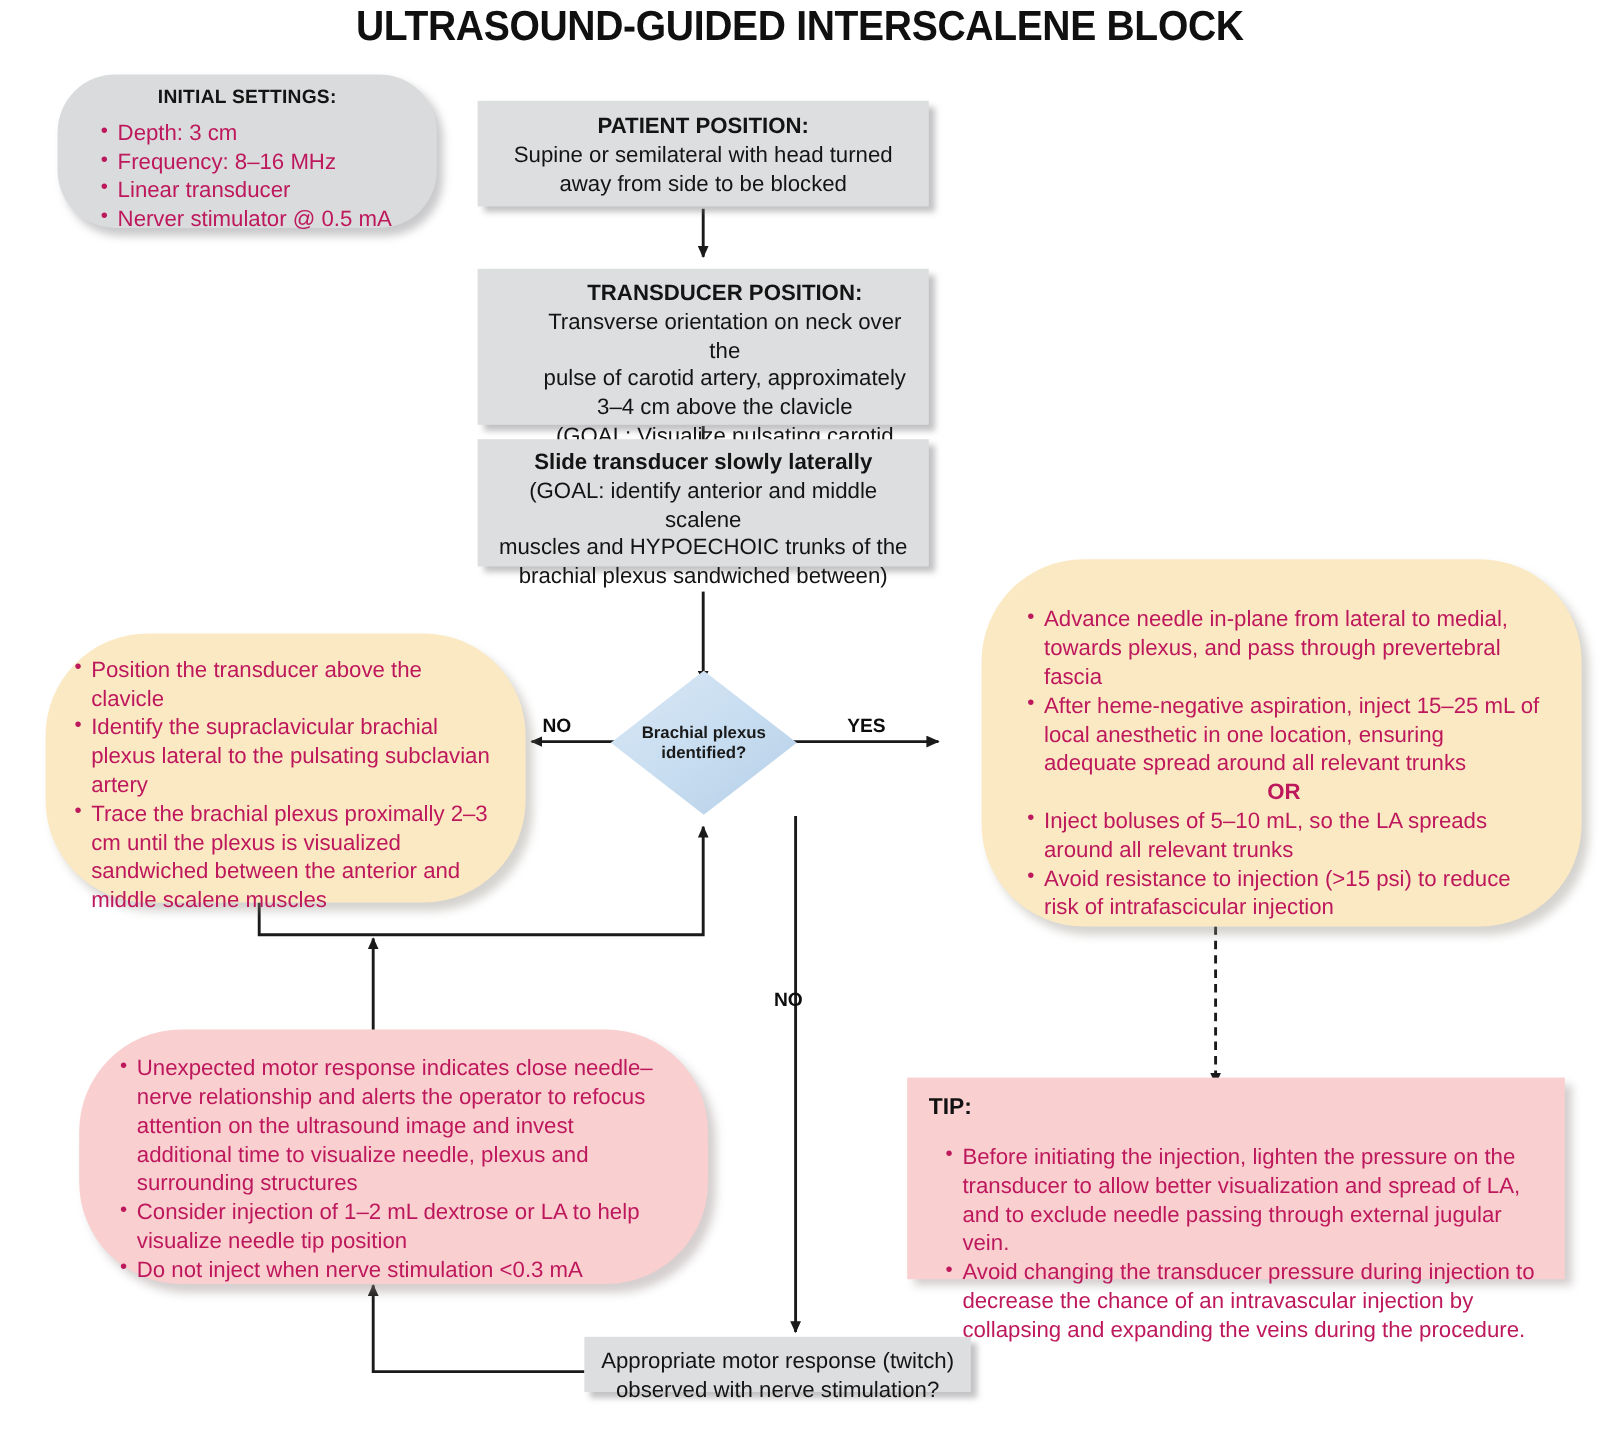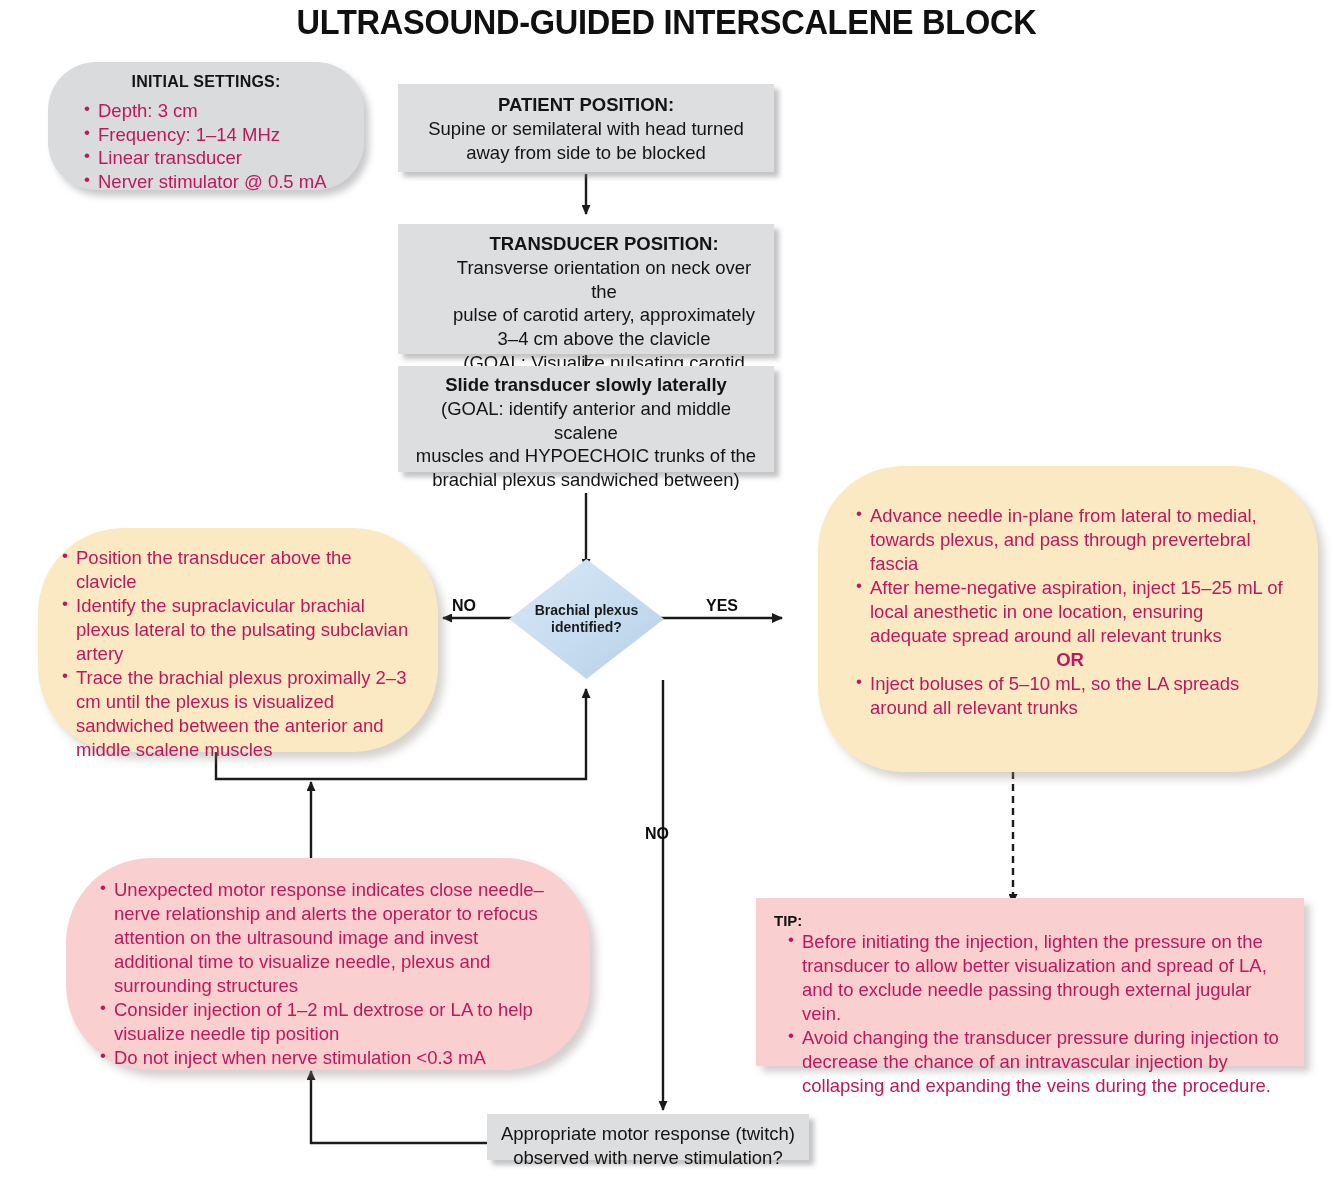--- a/index.html
+++ b/index.html
@@ -134,22 +134,22 @@
 
   .settings-title {
     text-align: center;
     font-weight: bold;
     font-size: 16px;
     margin-bottom: 6px;
     letter-spacing: 0.2px;
   }
   .tip-title {
     font-weight: bold;
-    font-size: 15px;
-    margin-bottom: 1px;
+    font-size: 19px;
+    margin-bottom: 18px;
   }
   .edge-label {
     position: absolute;
     font-size: 16px;
     font-weight: bold;
     color: #0d0d0d;
     z-index: 15;
   }
 </style>
 </head>
@@ -190,21 +190,21 @@
 
       <path d="M1013,772 L1013,903" stroke-dasharray="7,5" marker-start="url(#ah)" marker-end="url(#ah)"></path>
     </g>
   </svg>
 
   <div class="node grey-round" style="left:48px; top:62px; width:316px; height:128px;">
     <div class="box-inner" style="padding:10px 16px;">
       <div class="settings-title">INITIAL SETTINGS:</div>
       <ul class="bullets" style="padding-left:20px;">
         <li>Depth: 3 cm</li>
-        <li>Frequency: 1–14 MHz</li>
+        <li>Frequency: 8–16 MHz</li>
         <li>Linear transducer</li>
         <li>Nerver stimulator @ 0.5 mA</li>
       </ul>
     </div>
   </div>
 
   <div class="node grey" style="left:398px; top:84px; width:376px; height:88px;">
     <div class="box-inner" style="padding-top:9px;">
       <span class="hdr">PATIENT POSITION:</span>
       <span>Supine or semilateral with head turned</span><br>
@@ -262,20 +262,21 @@
     </div>
   </div>
 
   <div class="node yellow" style="left:818px; top:466px; width:500px; height:306px;">
     <div style="padding:38px 34px 28px 38px;">
       <ul class="bullets">
         <li>Advance needle in-plane from lateral to medial, towards plexus, and pass through prevertebral fascia</li>
         <li>After heme-negative aspiration, inject 15–25 mL of local anesthetic in one location, ensuring adequate spread around all relevant trunks</li>
         <li class="or-line">OR</li>
         <li>Inject boluses of 5–10 mL, so the LA spreads around all relevant trunks</li>
+        <li>Avoid resistance to injection (&gt;15 psi) to reduce risk of intrafascicular injection</li>
       </ul>
     </div>
   </div>
 
   <div class="node pink" style="left:66px; top:858px; width:524px; height:212px;">
     <div style="padding:20px 30px 16px 34px;">
       <ul class="bullets">
         <li>Unexpected motor response indicates close needle–nerve relationship and alerts the operator to refocus attention on the ultrasound image and invest additional time to visualize needle, plexus and surrounding structures</li>
         <li>Consider injection of 1–2 mL dextrose or LA to help visualize needle tip position</li>
         <li>Do not inject when nerve stimulation &lt;0.3 mA</li>

